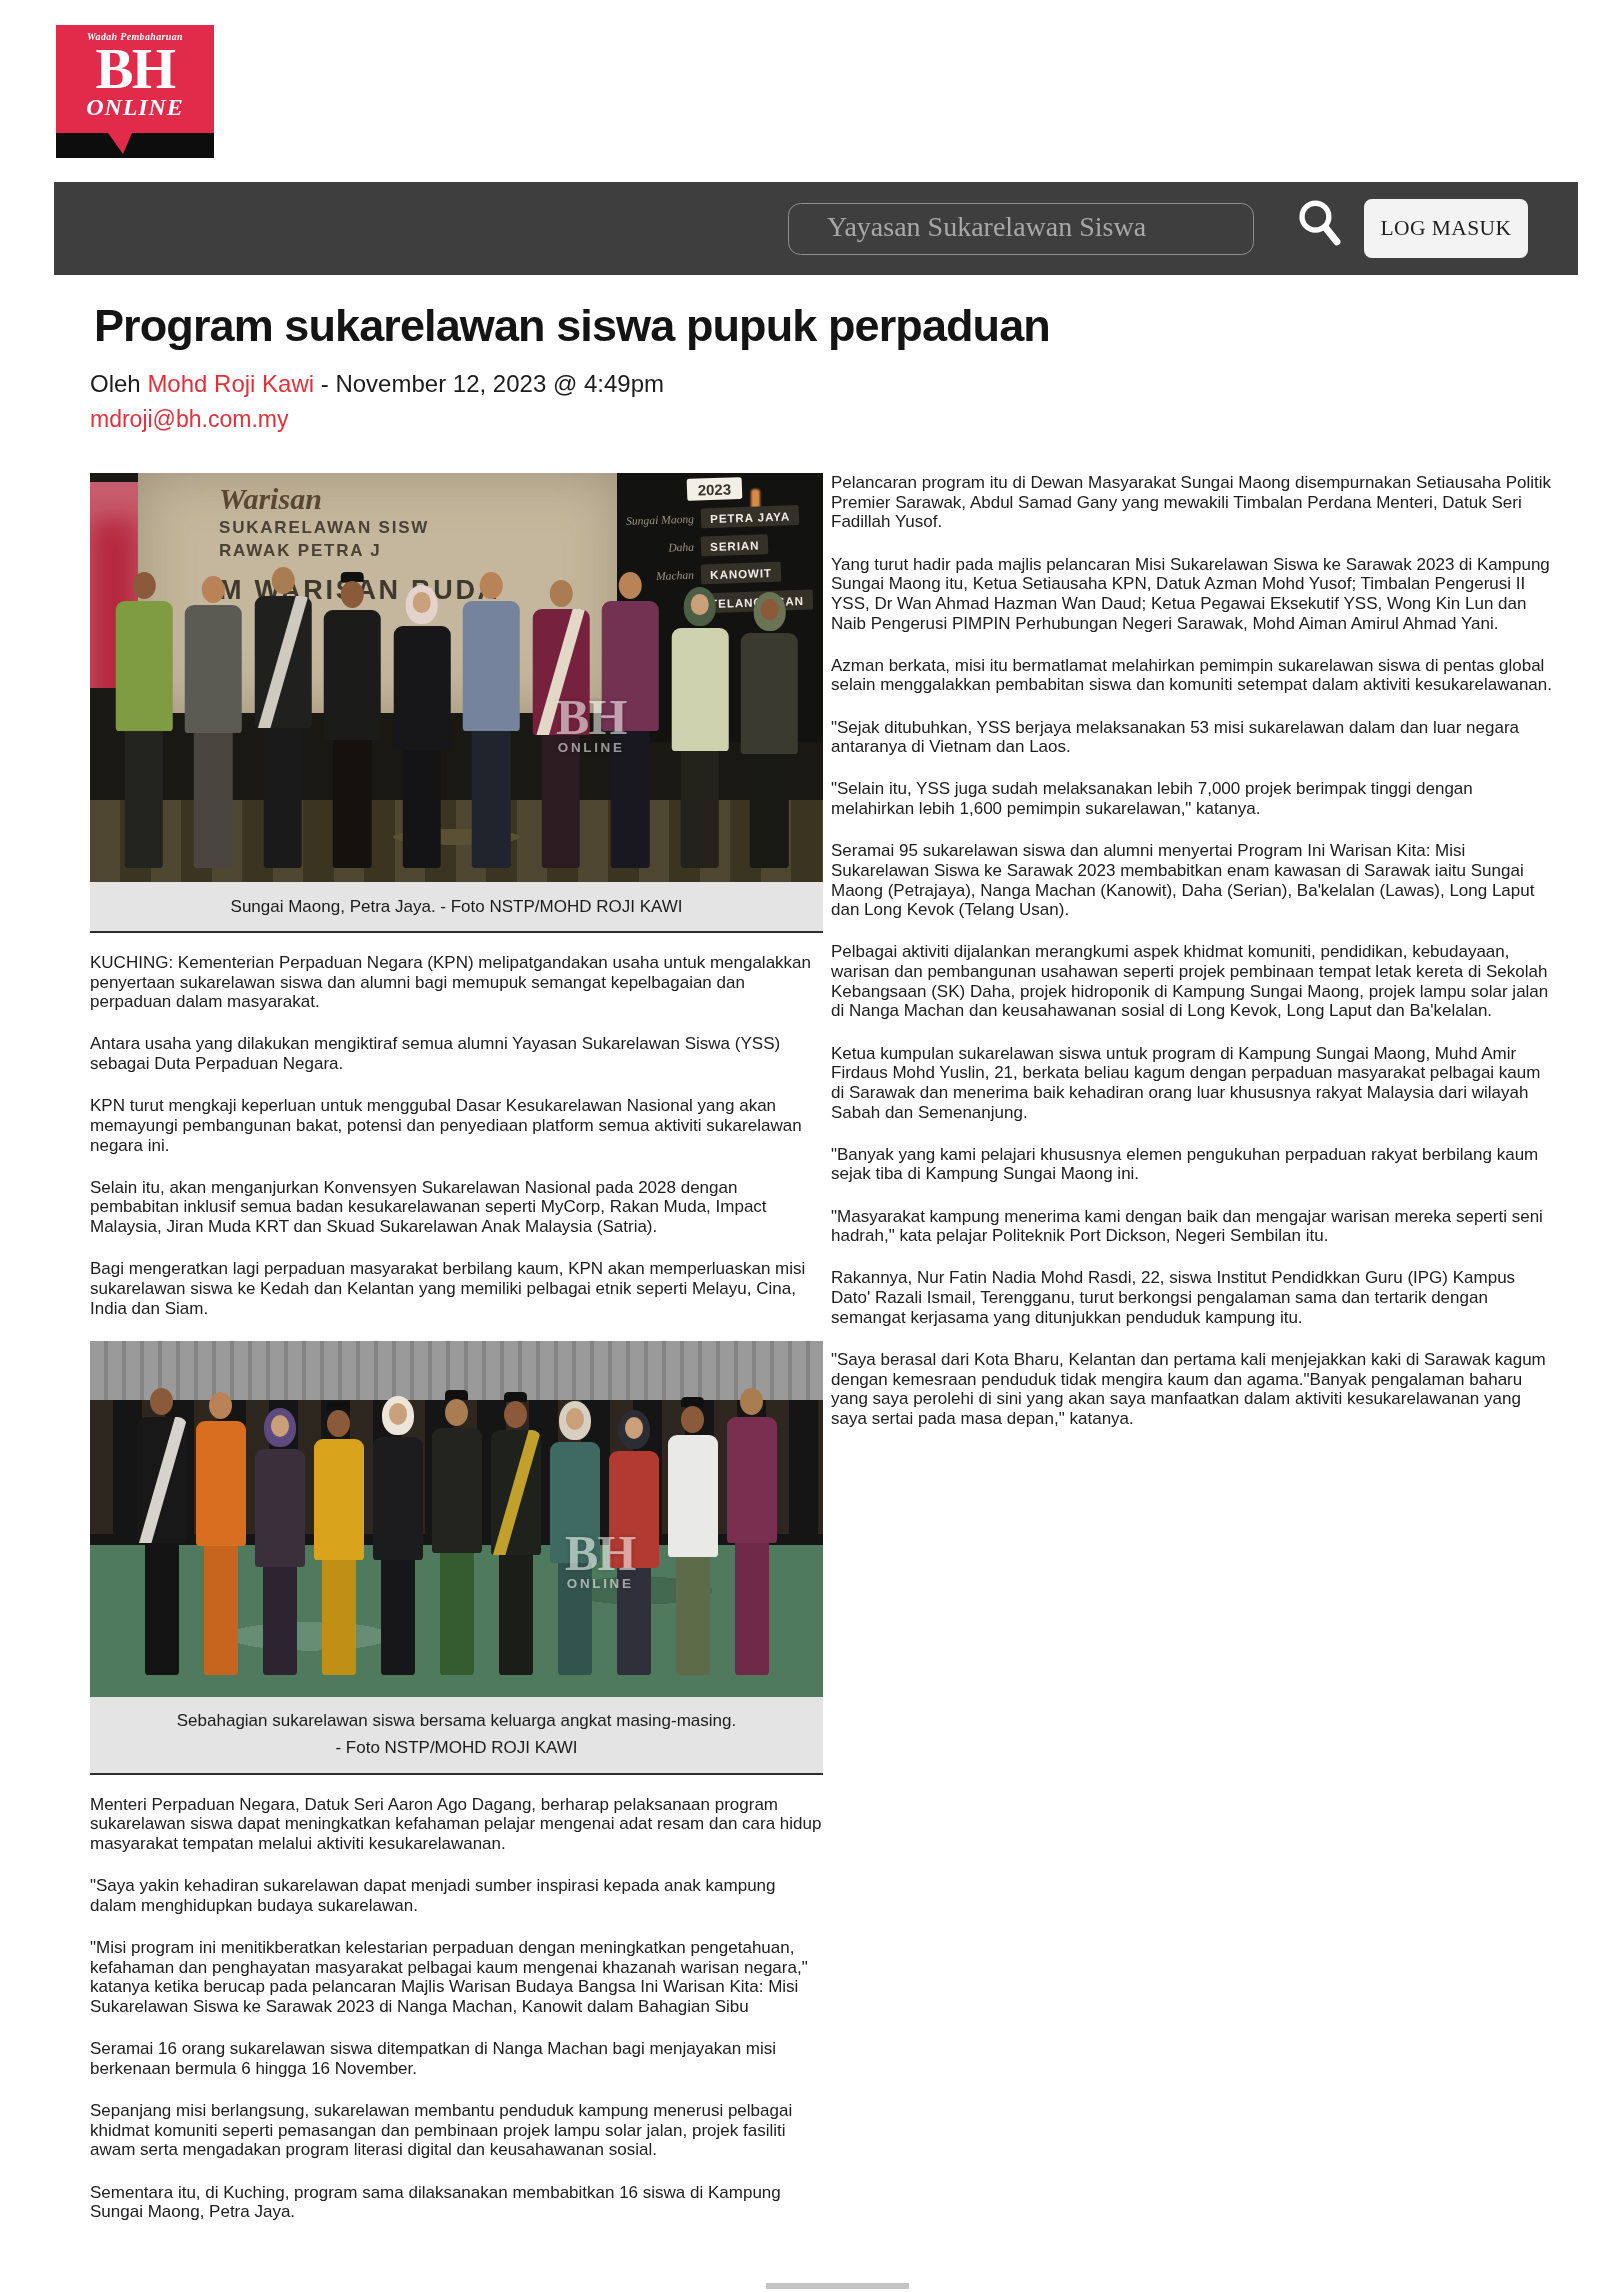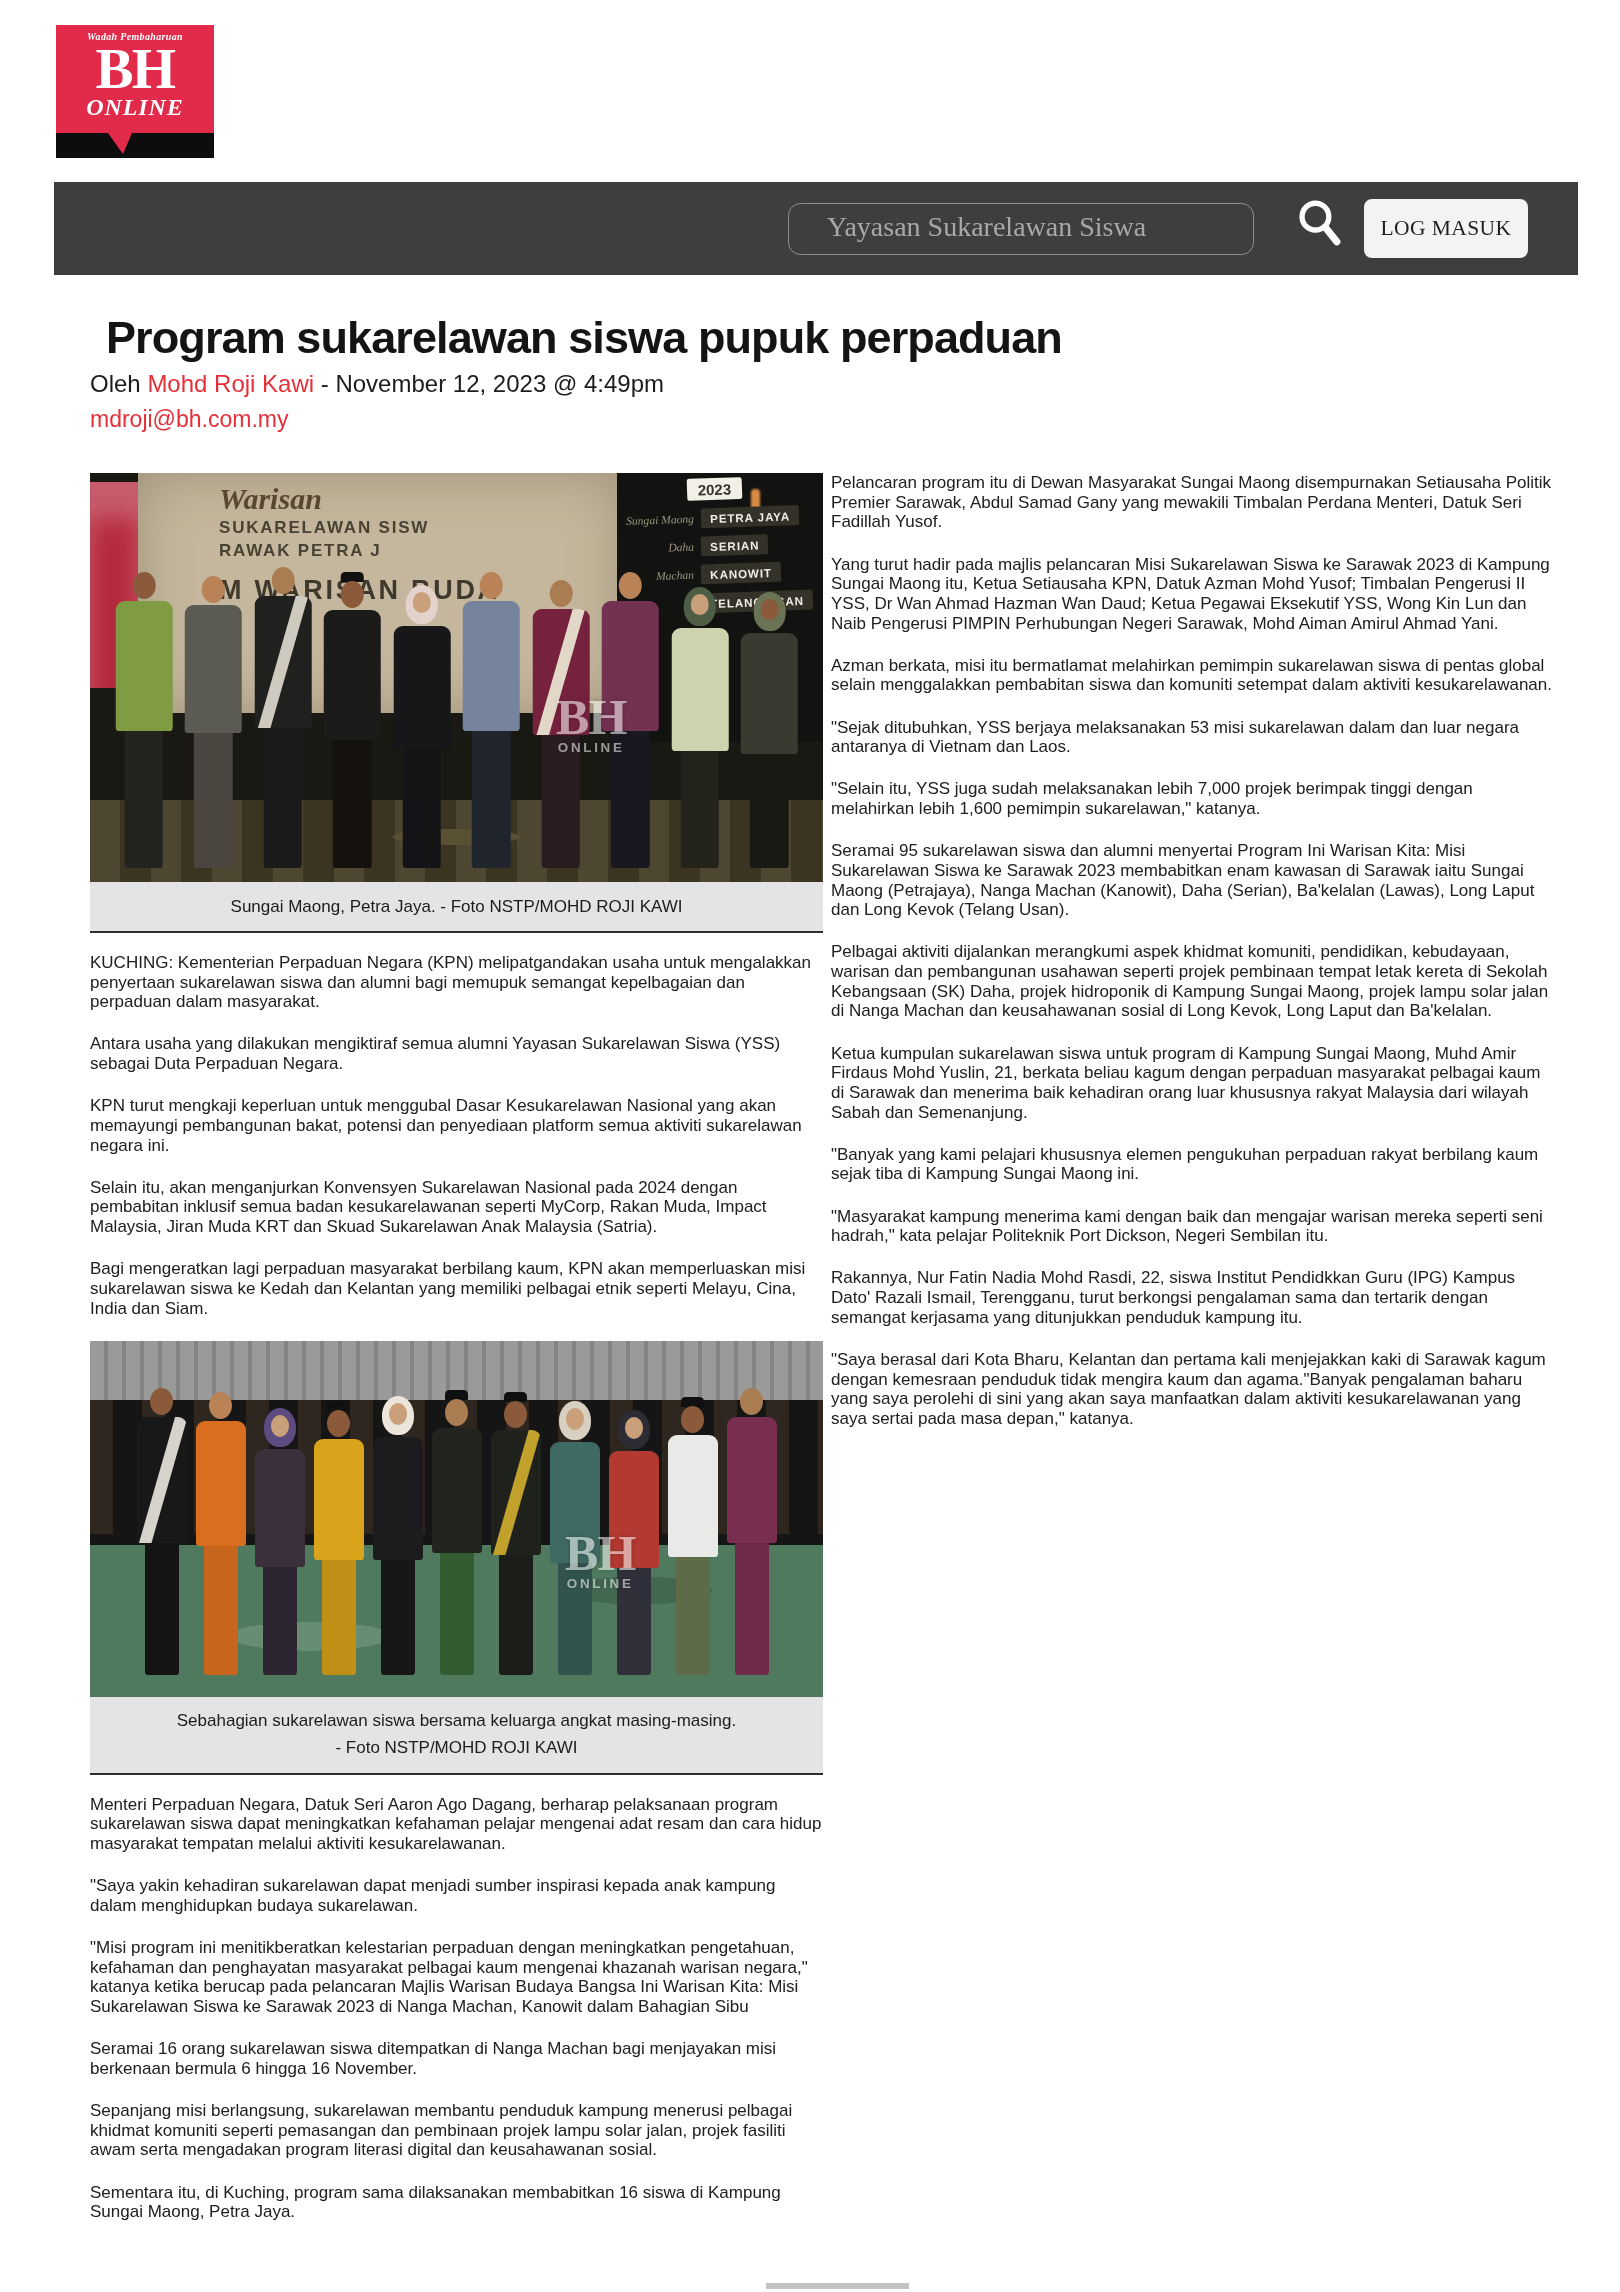--- a/index.html
+++ b/index.html
@@ -19,21 +19,21 @@
   
   .header-bar{position:absolute;left:54px;top:182px;width:1524px;height:93px;background:#3e3e3e;}
   .search-input{position:absolute;left:734px;top:20.6px;width:466px;height:52px;box-sizing:border-box;
     background:transparent;border:1.8px solid #8f8f8f;border-radius:12.5px;outline:none;
     color:#a8a8a8;font:400 28px "Liberation Serif",serif;padding:0 18px 3.6px 38px;}
   .search-icon{position:absolute;left:1240px;top:12.5px;cursor:pointer;}
   .login-btn{position:absolute;left:1310px;top:17px;width:164px;height:59px;background:#f3f3f3;
     border:none;border-radius:8px;font:400 21.5px "Liberation Serif",serif;color:#1f1f1f;
     letter-spacing:0.4px;cursor:pointer;}
   
-  .title{position:absolute;left:90px;top:296px;margin:16px;width:1343px;
+  .title{position:absolute;left:90px;top:296px;margin:4px;width:1343px;
     font:700 45px/52px "Liberation Sans",sans-serif;letter-spacing:-0.9px;color:#141414;}
   .byline{position:absolute;left:90px;top:369px;font:400 24px/30px "Liberation Sans",sans-serif;color:#1c1c1c;}
   .red-link{color:#e5303a;text-decoration:none;cursor:pointer;}
   .email{position:absolute;left:90px;top:405px;font:400 23px/29px "Liberation Sans",sans-serif;}
   
   .columns{position:absolute;left:90px;top:473px;width:1477px;display:flex;gap:8px;align-items:flex-start;}
   .col-left{width:733px;}
   .col-right{width:723px;}
   .para{margin:0 0 22.4px 0;font-size:17px;line-height:19.7px;color:#202020;}
   .para:last-child{margin-bottom:0;}
@@ -225,21 +225,21 @@
       </div>
     </figure>
     <div class="caption">
         <div class="caption-line">Sungai Maong, Petra Jaya. - Foto NSTP/MOHD ROJI KAWI</div>
       </div>
 
     <div class="para-block">
         <p class="para">KUCHING: Kementerian Perpaduan Negara (KPN) melipatgandakan usaha untuk mengalakkan penyertaan sukarelawan siswa dan alumni bagi memupuk semangat kepelbagaian dan perpaduan dalam masyarakat.</p>
         <p class="para">Antara usaha yang dilakukan mengiktiraf semua alumni Yayasan Sukarelawan Siswa (YSS) sebagai Duta Perpaduan Negara.</p>
         <p class="para">KPN turut mengkaji keperluan untuk menggubal Dasar Kesukarelawan Nasional yang akan memayungi pembangunan bakat, potensi dan penyediaan platform semua aktiviti sukarelawan negara ini.</p>
-        <p class="para">Selain itu, akan menganjurkan Konvensyen Sukarelawan Nasional pada 2024 dengan pembabitan inklusif semua badan kesukarelawanan seperti MyCorp, Rakan Muda, Impact Malaysia, Jiran Muda KRT dan Skuad Sukarelawan Anak Malaysia (Satria).</p>
+        <p class="para">Selain itu, akan menganjurkan Konvensyen Sukarelawan Nasional pada 2028 dengan pembabitan inklusif semua badan kesukarelawanan seperti MyCorp, Rakan Muda, Impact Malaysia, Jiran Muda KRT dan Skuad Sukarelawan Anak Malaysia (Satria).</p>
         <p class="para">Bagi mengeratkan lagi perpaduan masyarakat berbilang kaum, KPN akan memperluaskan misi sukarelawan siswa ke Kedah dan Kelantan yang memiliki pelbagai etnik seperti Melayu, Cina, India dan Siam.</p>
       </div>
 
     <figure class="photo photo2" style="margin-top:22.4px;">
       <div class="p2-roof"></div>
       <div class="p2-crowd"></div>
       <div class="p2-floor"></div>
       <div class="figures">
           <div class="person" style="height: 287px;">
             <div class="face" style="background: rgb(138, 90, 58);"></div>

